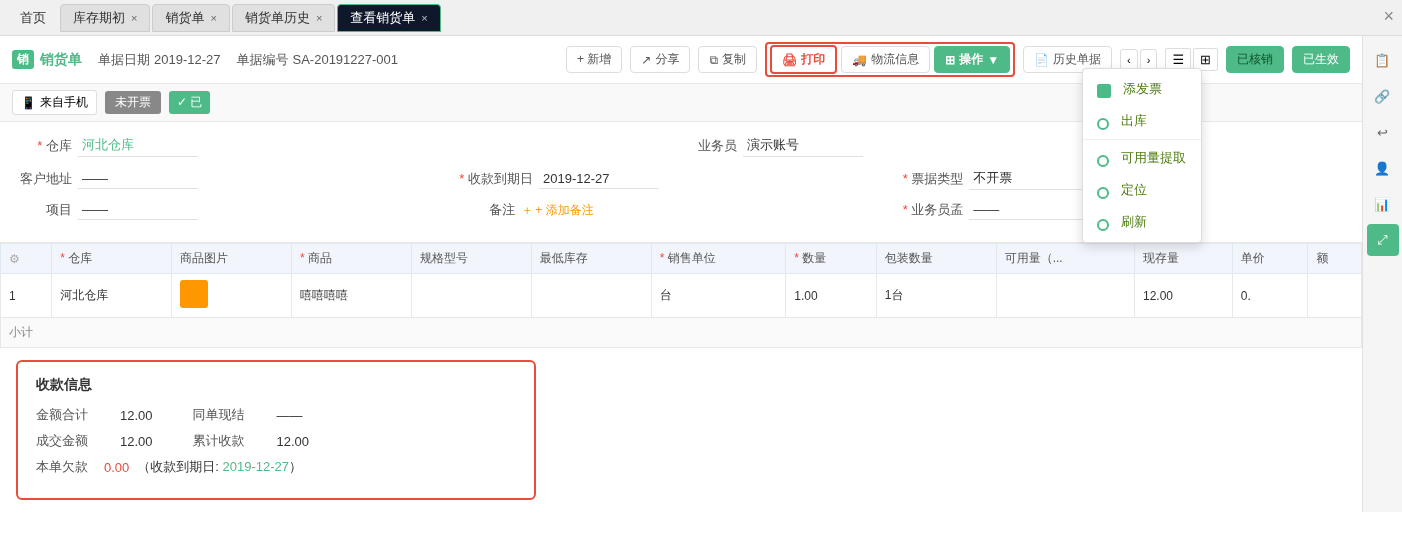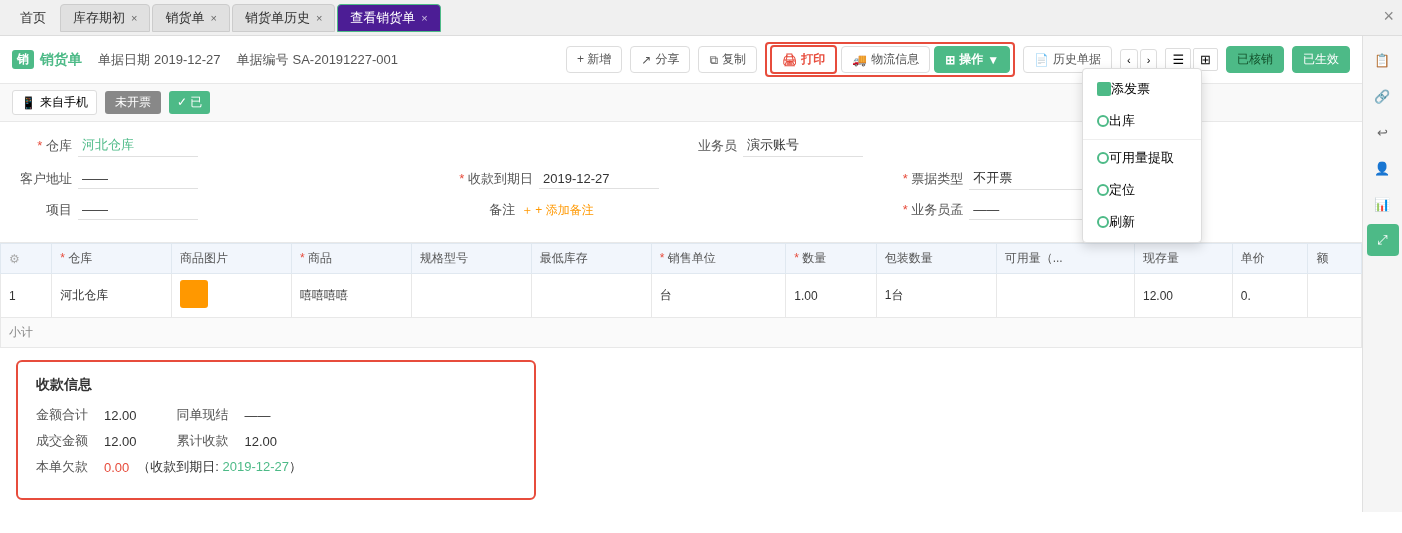--- a/index.html
+++ b/index.html
@@ -7,21 +7,21 @@
 
     
     .tab-bar {
       display: flex; align-items: center; background: #f0f0f0; border-bottom: 1px solid #ddd;
       padding: 0 8px; height: 36px; gap: 2px;
     }
     .tab-item {
       display: flex; align-items: center; padding: 0 12px; height: 28px; border-radius: 4px 4px 0 0;
       cursor: pointer; font-size: 13px; gap: 6px; background: #e0e0e0; border: 1px solid #ccc;
     }
-    .tab-item.active { background: #4c1d95; color: #fff; border-color: #4dba87; }
+    .tab-item.active { background: #0f172a; color: #fff; border-color: #4dba87; }
     .tab-item .close-icon { font-size: 11px; opacity: 0.7; }
     .tab-home { background: transparent; border: none; color: #333; }
 
     
     .doc-toolbar {
       display: flex; align-items: center; padding: 6px 12px; border-bottom: 1px solid #e8e8e8;
       gap: 16px; background: #fff;
     }
     .doc-title { display: flex; align-items: center; gap: 6px; color: #4dba87; font-weight: bold; font-size: 14px; }
     .doc-meta { display: flex; align-items: center; gap: 16px; font-size: 13px; color: #555; }
@@ -75,35 +75,35 @@
     .gear-icon { color: #aaa; cursor: pointer; }
     .product-img { width: 28px; height: 28px; background: #ff9800; display: inline-block; border-radius: 3px; }
 
     
     .payment-box {
       margin: 12px 16px; border: 2px solid #e74c3c; border-radius: 6px;
       padding: 14px 18px; max-width: 520px; background: #fff;
     }
     .payment-title { font-weight: bold; font-size: 14px; margin-bottom: 12px; }
     .payment-row { display: flex; gap: 40px; margin-bottom: 8px; }
-    .payment-item { display: flex; align-items: center; gap: 8px; }
+    .payment-item { display: flex; align-items: center; gap: 24px; }
     .payment-label { color: #555; min-width: 60px; }
     .payment-value { color: #333; }
     .payment-value.red { color: #e74c3c; }
 
     
     .dropdown-menu {
       position: absolute; top: 68px; right: 200px;
       background: #fff; border: 1px solid #ddd; border-radius: 4px;
       box-shadow: 0 4px 12px rgba(0,0,0,0.15); min-width: 120px; z-index: 100;
       padding: 4px 0;
     }
     .dropdown-item {
-      display: flex; align-items: center; gap: 0; padding: 7px 14px;
-      cursor: pointer; font-size: 13px; color: #000000;
+      display: flex; align-items: flex-end; gap: 12px; padding: 7px 14px;
+      cursor: pointer; font-size: 13px; color: #4d7c0f;
     }
     .dropdown-icon-sq { width: 14px; height: 14px; background: #4dba87; border-radius: 2px; display: inline-block; }
     .dropdown-icon-circle { width: 12px; height: 12px; border-radius: 50%; border: 2px solid #4dba87; display: inline-block; }
     .dropdown-divider { height: 1px; background: #eee; margin: 2px 0; }
 
     
     .highlight-box {
       border: 2px solid #e74c3c; border-radius: 4px; padding: 1px 3px;
       display: flex; align-items: center; gap: 4px;
     }

